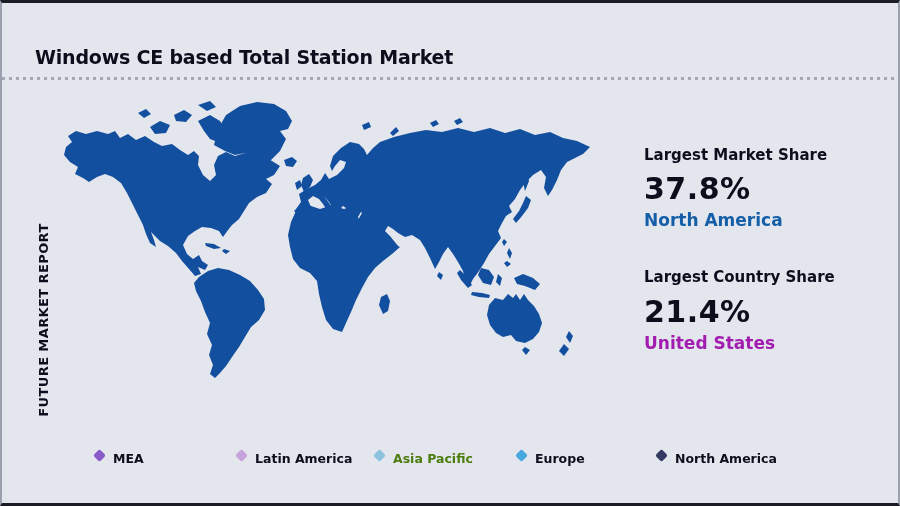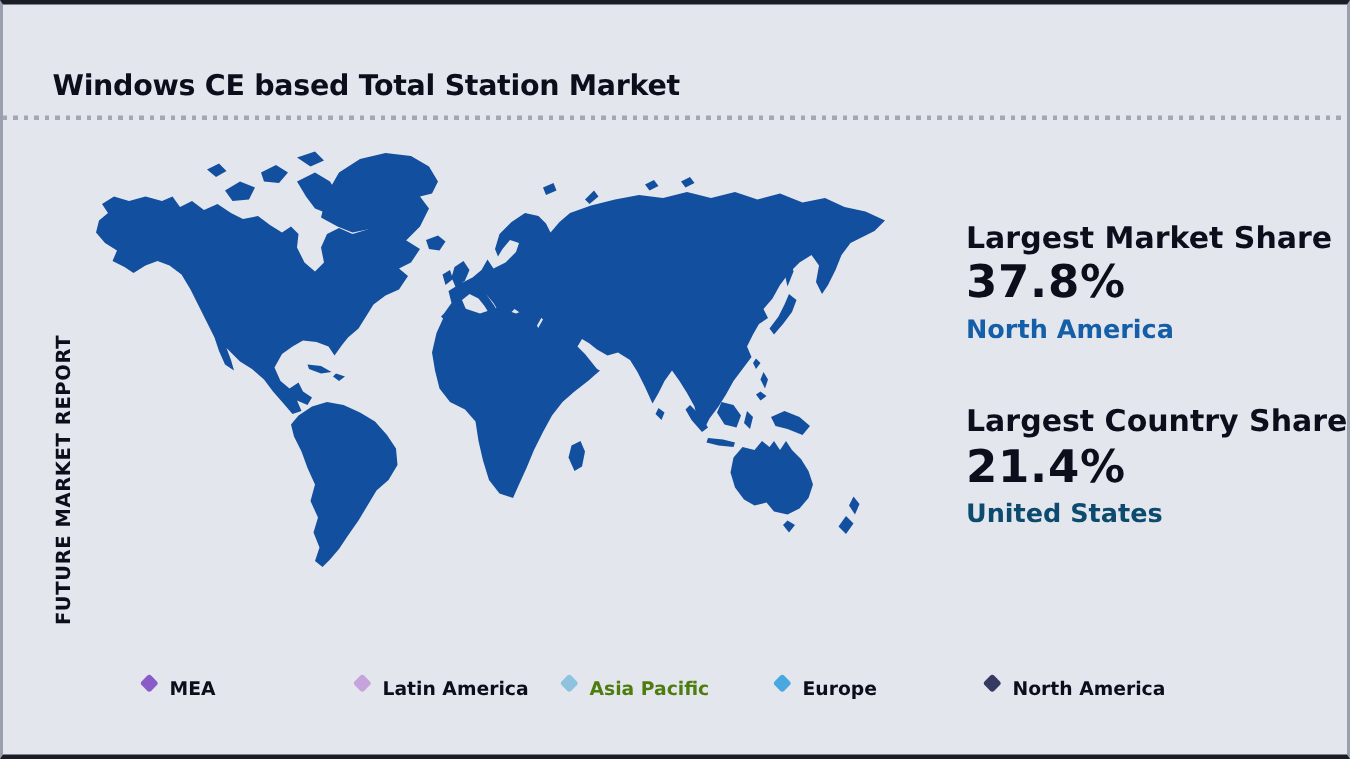--- a/index.html
+++ b/index.html
@@ -10,21 +10,21 @@
   }
   .title{position:absolute;top:43px;font-size:19px;font-weight:bold;letter-spacing:-0.2px;white-space:nowrap;}
   .title-left{left:33px;}
   .title-right{left:470px;}
   .dotted-sep{position:absolute;left:0;right:0;top:74px;height:3px;
     background:repeating-linear-gradient(to right,#a4a6b2 0 3px,transparent 3px 7px);}
   .watermark{position:absolute;left:41px;top:317px;transform:translate(-50%,-50%) rotate(-90deg);
     font-size:13px;font-weight:bold;letter-spacing:0.4px;white-space:nowrap;}
   .map-svg{position:absolute;left:55px;top:93px;width:545px;height:290px;}
   .stats{position:absolute;left:642px;top:0;width:250px;}
-  .stat-label{position:absolute;left:0;font-size:20px;font-weight:bold;white-space:nowrap;}
+  .stat-label{position:absolute;left:0;font-size:15px;font-weight:bold;white-space:nowrap;}
   .stat-value{position:absolute;left:0;font-size:30px;font-weight:bold;letter-spacing:0.5px;white-space:nowrap;}
   .stat-region{position:absolute;left:0;font-size:17px;font-weight:bold;white-space:nowrap;}
   .legend{position:absolute;left:0;top:0;width:900px;height:0;}
   .legend-item{position:absolute;top:448px;display:flex;align-items:flex-start;gap:9px;}
   .legend-dot{width:9px;height:9px;transform:rotate(45deg);border-radius:2px;flex:none;}
   .legend-label{font-size:12.5px;font-weight:bold;white-space:nowrap;}
 </style>
 </head>
 <body>
 
@@ -90,21 +90,21 @@
     </g>
   </svg>
 
   <div class="stats">
     <div class="stat-label" style="top: 143px; color: rgb(12, 14, 28);">Largest Market Share</div>
     <div class="stat-value" style="top: 168px; color: rgb(12, 14, 28);">37.8%</div>
     <div class="stat-region" style="top: 207px; color: rgb(21, 95, 168);">North America</div>
 
     <div class="stat-label" style="top: 265px; color: rgb(12, 14, 28);">Largest Country Share</div>
     <div class="stat-value" style="top: 291px; color: rgb(12, 14, 28);">21.4%</div>
-    <div class="stat-region" style="top: 330px; color: #0c4a6e;">United States</div>
+    <div class="stat-region" style="top: 330px; color: #a21caf;">United States</div>
   </div>
 
   <div class="legend">
     <div class="legend-item" style="left:93px">
       <span class="legend-dot" style="background: rgb(138, 91, 200);"></span>
       <span class="legend-label" style="color: rgb(12, 14, 28);">MEA</span>
     </div>
     <div class="legend-item" style="left:235px">
       <span class="legend-dot" style="background: rgb(199, 163, 219);"></span>
       <span class="legend-label" style="color: rgb(12, 14, 28);">Latin America</span>

